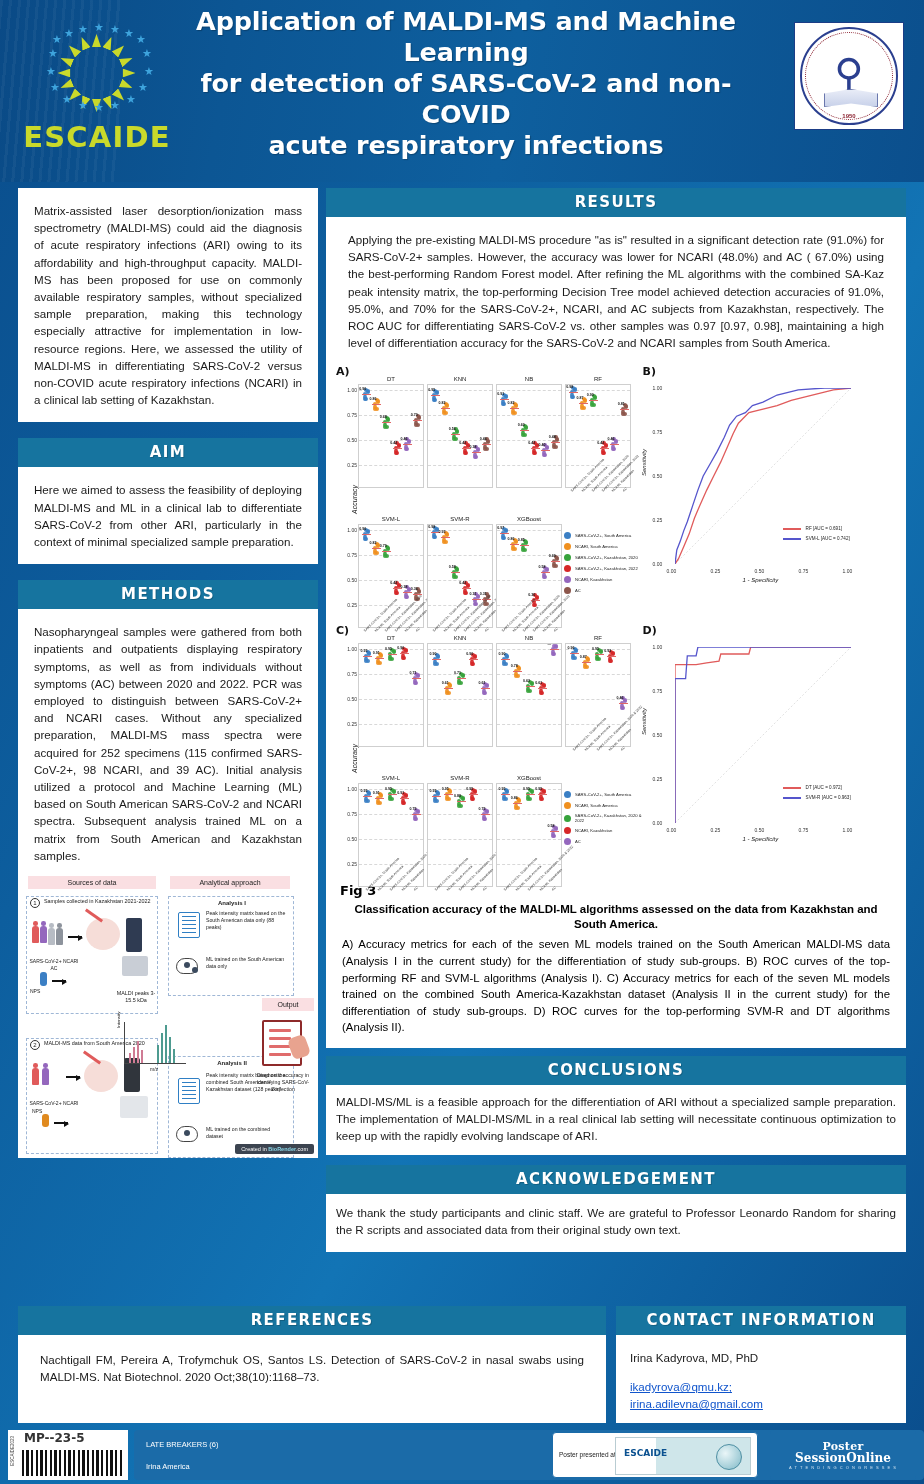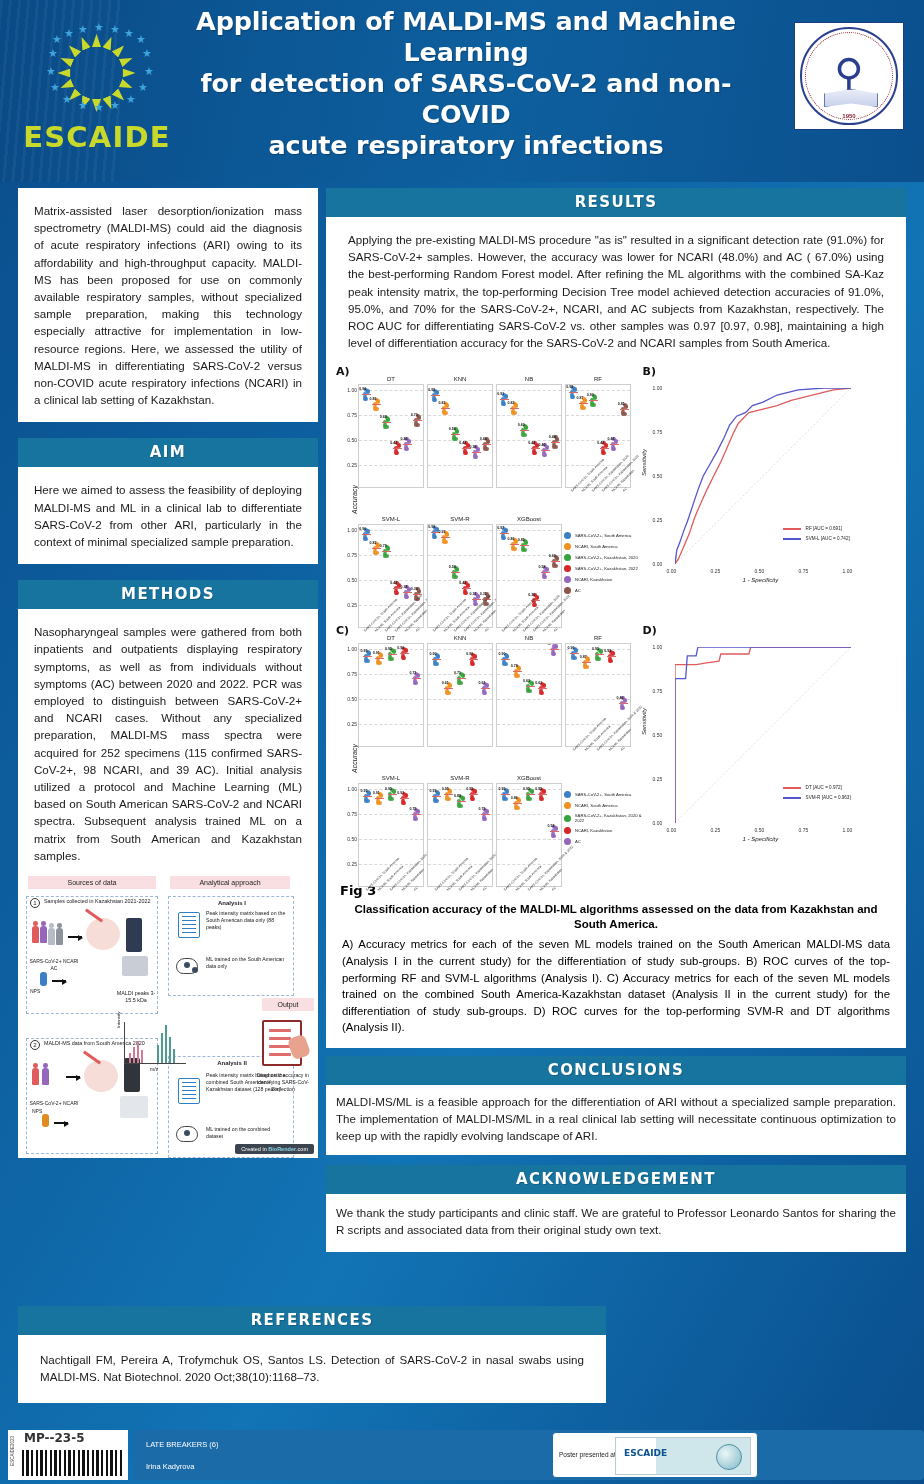--- a/index.html
+++ b/index.html
@@ -1331,43 +1331,57 @@
       </div>
     </div>
 
     <div class="sec-card" style="margin-top:8px; margin-bottom:10px;">
       <div class="sec-head">CONCLUSIONS</div>
       <div class="sec-body" style="padding:8px 10px 10px;">MALDI-MS/ML is a feasible approach for the differentiation of ARI without a specialized sample preparation. The implementation of MALDI-MS/ML in a real clinical lab setting will necessitate continuous optimization to keep up with the rapidly evolving landscape of ARI.</div>
     </div>
 
     <div class="sec-card">
       <div class="sec-head">ACKNOWLEDGEMENT</div>
-      <div class="sec-body" style="padding:10px 10px 14px;">We thank the study participants and clinic staff. We are grateful to Professor Leonardo Santos for sharing the R scripts and associated data from their original study own text.</div>
+      <div class="sec-body" style="padding:10px 10px 14px;">We thank the study participants and clinic staff. We are grateful to Professor Leonardo Random for sharing the R scripts and associated data from their original study own text.</div>
     </div>
   </div>
 
   <div class="bottom-row">
     <div class="refs">
       <div class="sec-head">REFERENCES</div>
       <div class="sec-body" style="padding:16px 22px 18px;">Nachtigall FM, Pereira A, Trofymchuk OS, Santos LS. Detection of SARS-CoV-2 in nasal swabs using MALDI-MS. Nat Biotechnol. 2020 Oct;38(10):1168–73.</div>
+    </div>
+    <div class="contact">
+      <div class="sec-head">CONTACT INFORMATION</div>
+      <div class="sec-body contact-body" style="padding:14px 14px 10px; text-align:left;">
+        <div>Irina Kadyrova, MD, PhD</div>
+        <div style="height:12px;"></div>
+        <a href="#">ikadyrova@qmu.kz;</a><br>
+        <a href="#">irina.adilevna@gmail.com</a>
+      </div>
     </div>
   </div>
 
   <div class="footer">
     <div class="barcode-block">
       <div class="bc-id">MP--23-5</div>
       <div class="bc-side">ESCAIDE2023</div>
       <div class="bc-lines"></div>
     </div>
     <div class="sess">
       <div class="sess-t1">LATE BREAKERS (6)</div>
-      <div class="sess-t2">Irina Kadyrova</div>
+      <div class="sess-t2">Irina America</div>
     </div>
     <div class="presented">
       <div class="pres-lbl">Poster presented at:</div>
       <div class="pres-card">
         <div class="es">ESCAIDE</div>
         <div class="globe"></div>
       </div>
     </div>
+    <div class="pso">
+      <div class="pso-1">Poster</div>
+      <div class="pso-2">SessionOnline</div>
+      <div class="pso-3">A T T E N D I N G   C O N G R E S S E S</div>
+    </div>
   </div>
 
 </div>
 
 </body></html>

